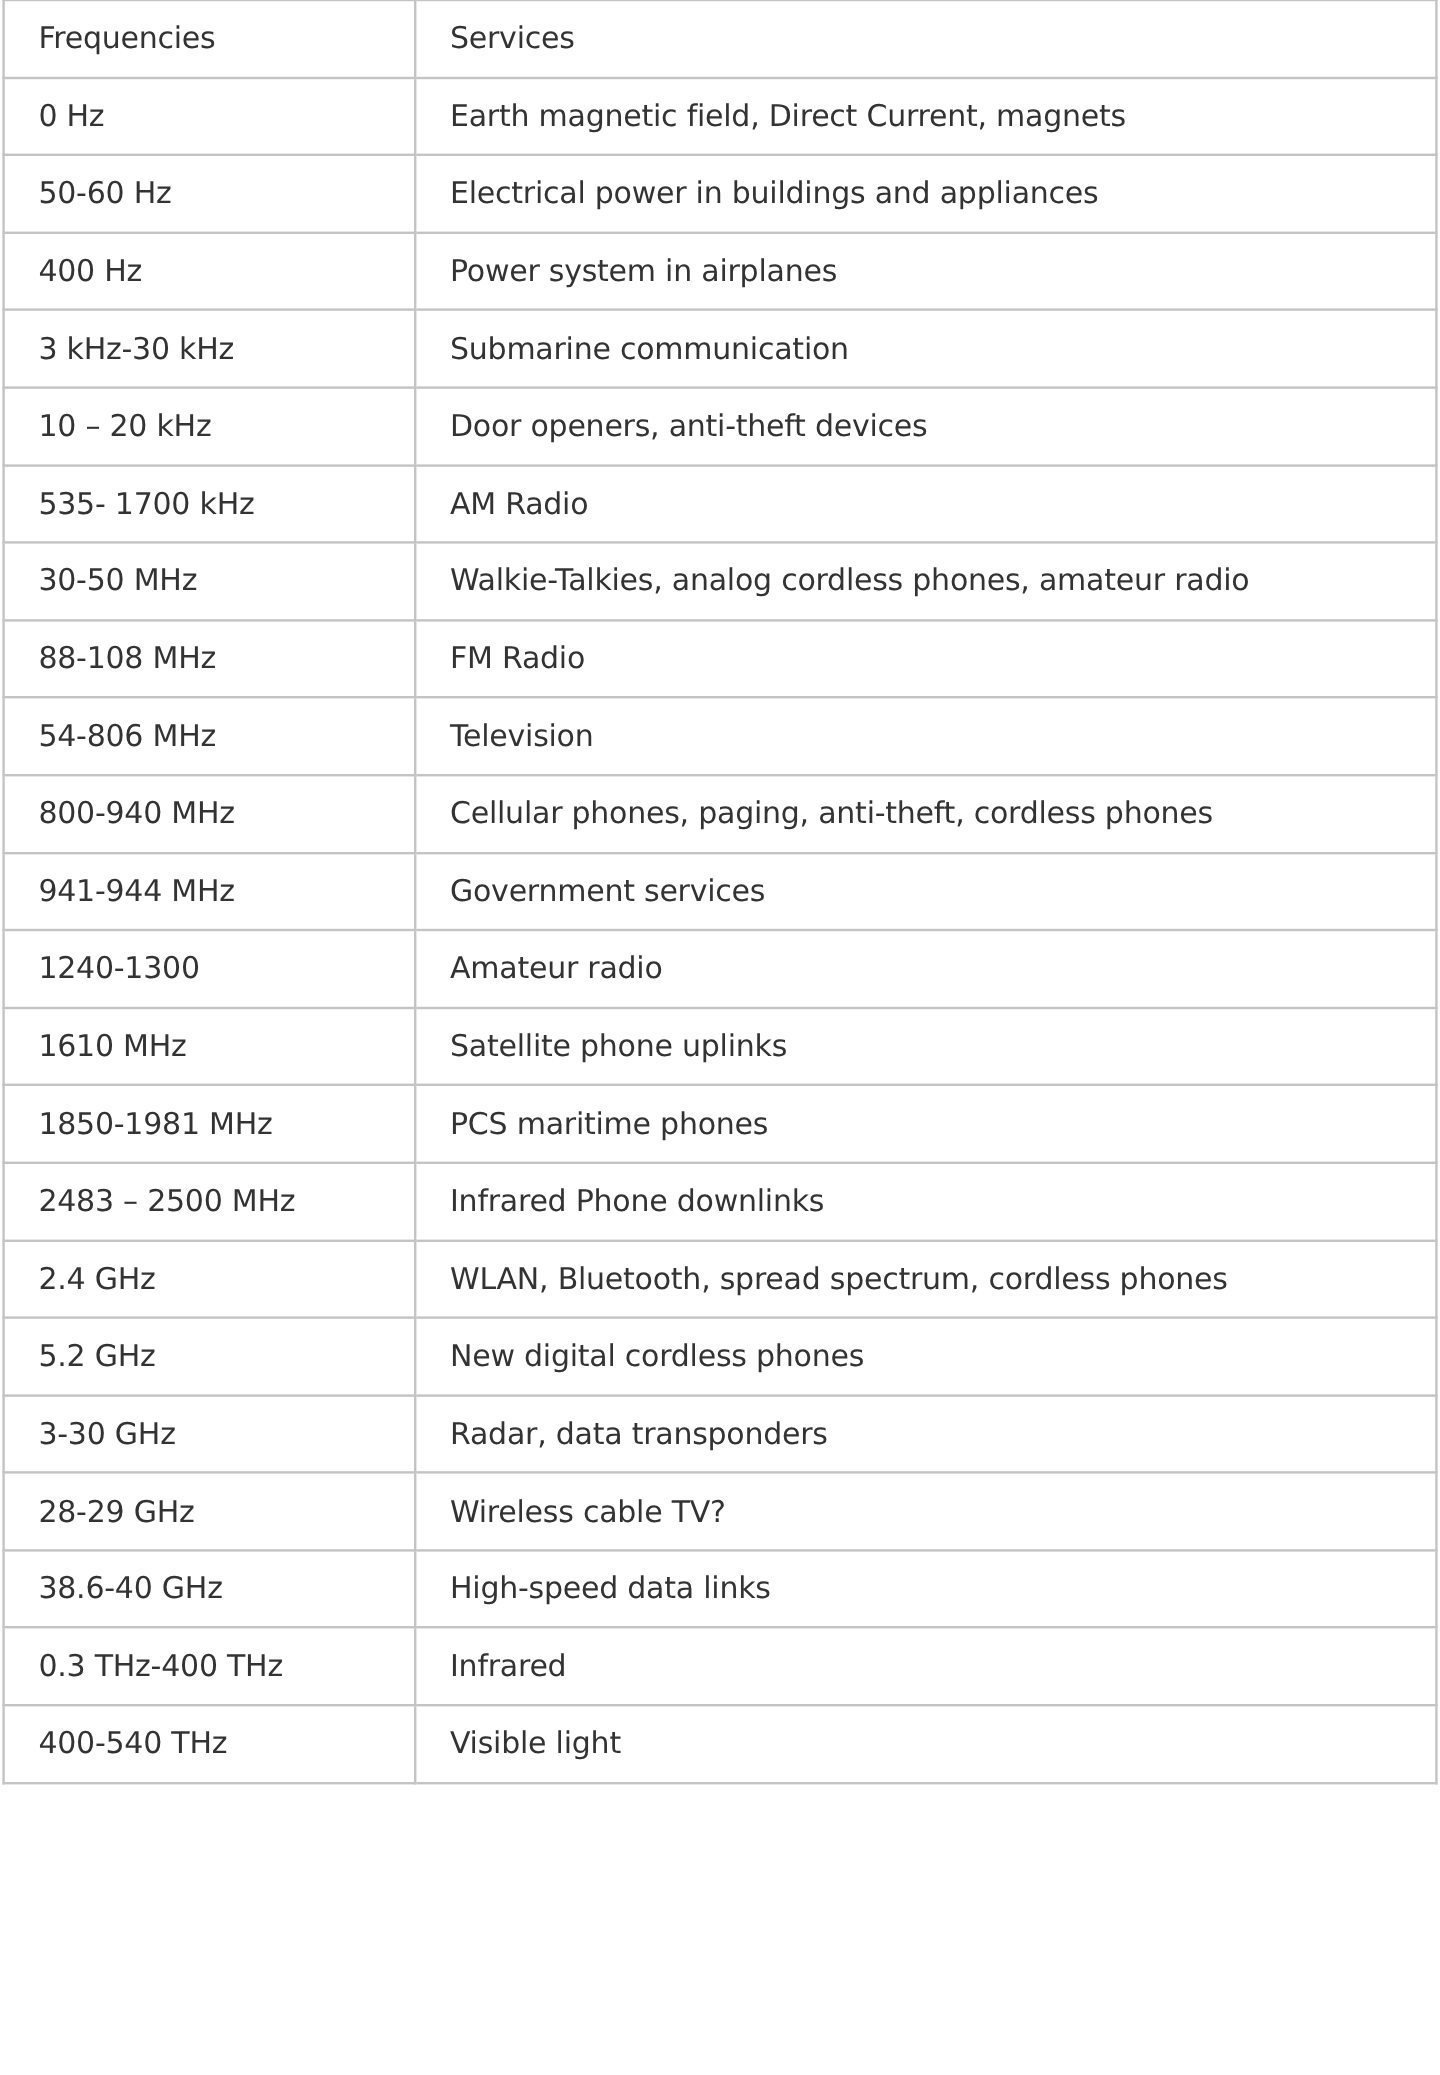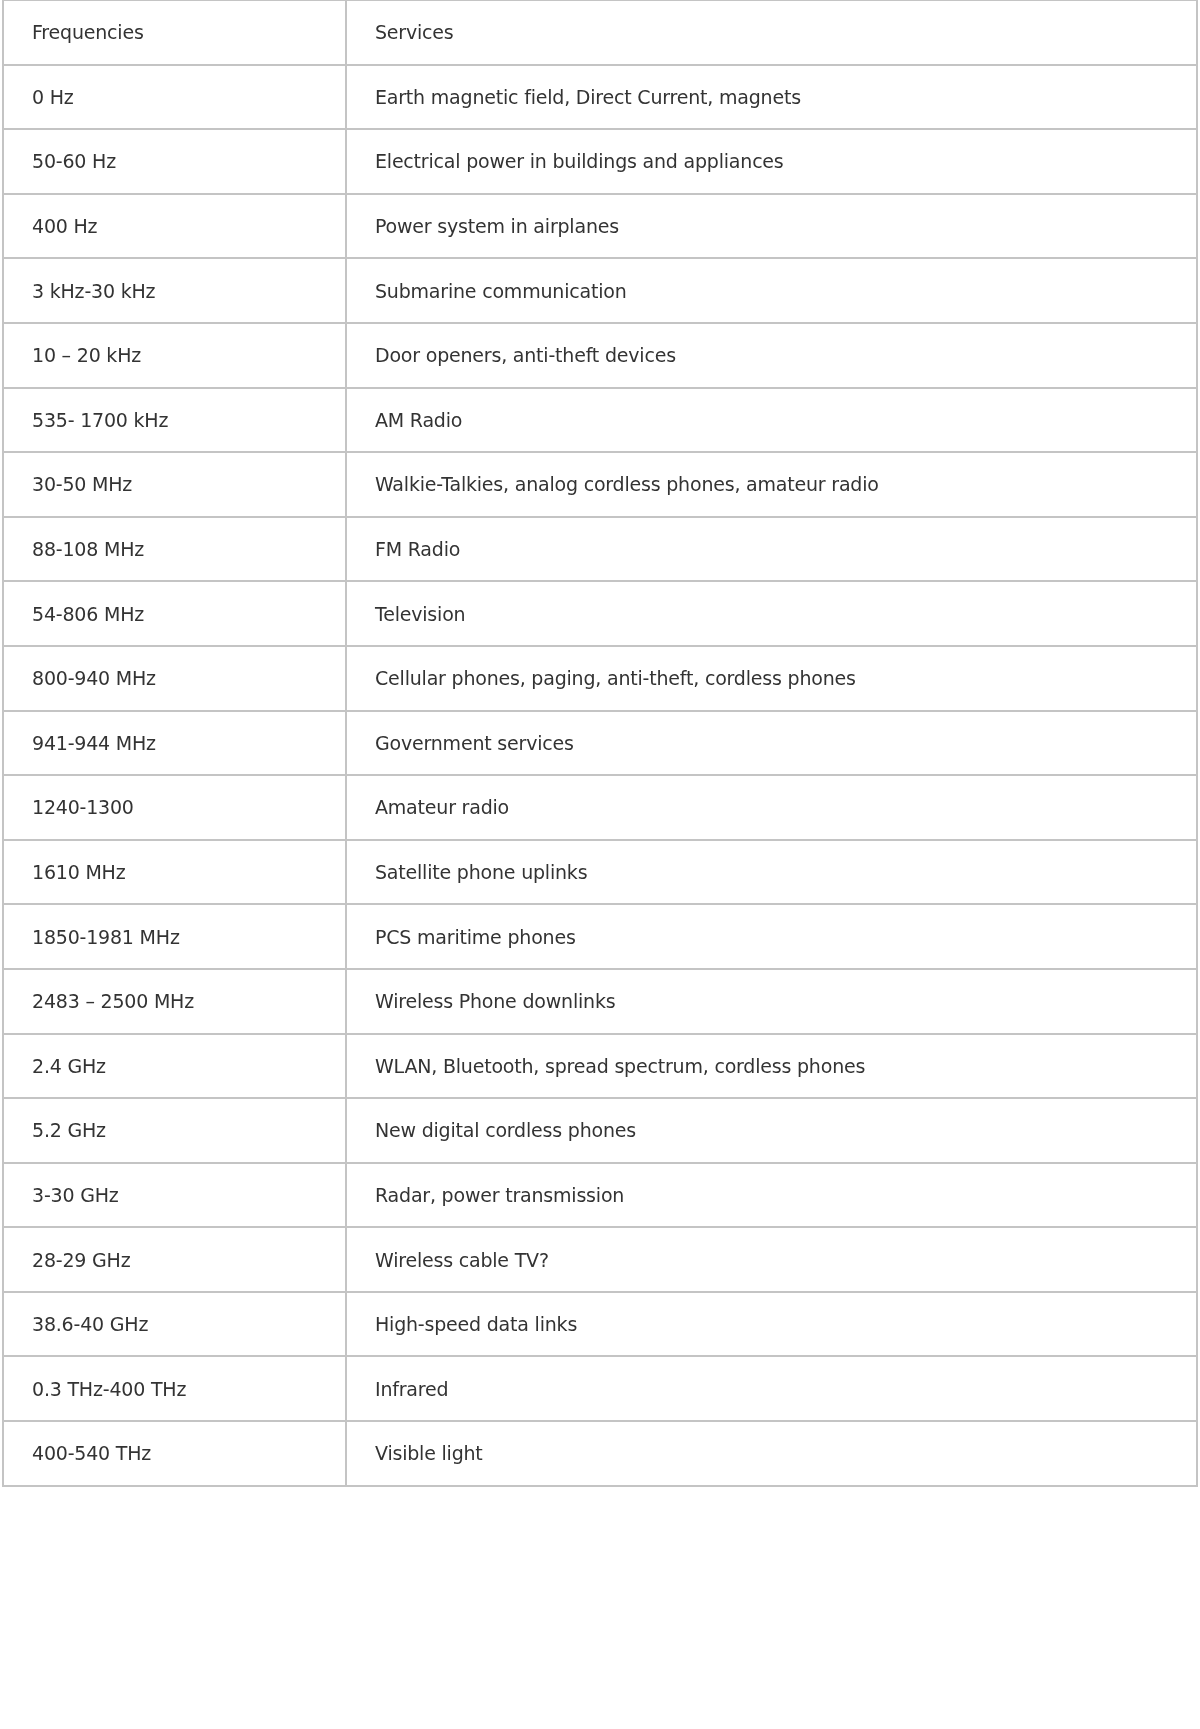--- a/index.html
+++ b/index.html
@@ -19,21 +19,21 @@
       left: 2px;
       top: -1px;
       width: 1196px;
       border-collapse: collapse;
       table-layout: fixed;
     }
     table.freq-table td {
       border: 2px solid #c4c4c4;
       height: 62.6px;
       padding: 0 0 0 28px;
-      font-size: 19px;
+      font-size: 25px;
       line-height: 30px;
       vertical-align: middle;
       white-space: nowrap;
       letter-spacing: -0.2px;
     }
     table.freq-table td.col-freq {
       width: 313px;
     }
     table.freq-table td.col-svc {
     }
@@ -98,33 +98,33 @@
       <tr>
         <td class="col-freq">1610 MHz</td>
         <td class="col-svc">Satellite phone uplinks</td>
       </tr>
       <tr>
         <td class="col-freq">1850-1981 MHz</td>
         <td class="col-svc">PCS maritime phones</td>
       </tr>
       <tr>
         <td class="col-freq">2483 – 2500 MHz</td>
-        <td class="col-svc">Wireless Phone downlinks</td>
+        <td class="col-svc">Infrared Phone downlinks</td>
       </tr>
       <tr>
         <td class="col-freq">2.4 GHz</td>
         <td class="col-svc">WLAN, Bluetooth, spread spectrum, cordless phones</td>
       </tr>
       <tr>
         <td class="col-freq">5.2 GHz</td>
         <td class="col-svc">New digital cordless phones</td>
       </tr>
       <tr>
         <td class="col-freq">3-30 GHz</td>
-        <td class="col-svc">Radar, power transmission</td>
+        <td class="col-svc">Radar, data transponders</td>
       </tr>
       <tr>
         <td class="col-freq">28-29 GHz</td>
         <td class="col-svc">Wireless cable TV?</td>
       </tr>
       <tr>
         <td class="col-freq">38.6-40 GHz</td>
         <td class="col-svc">High-speed data links</td>
       </tr>
       <tr>

